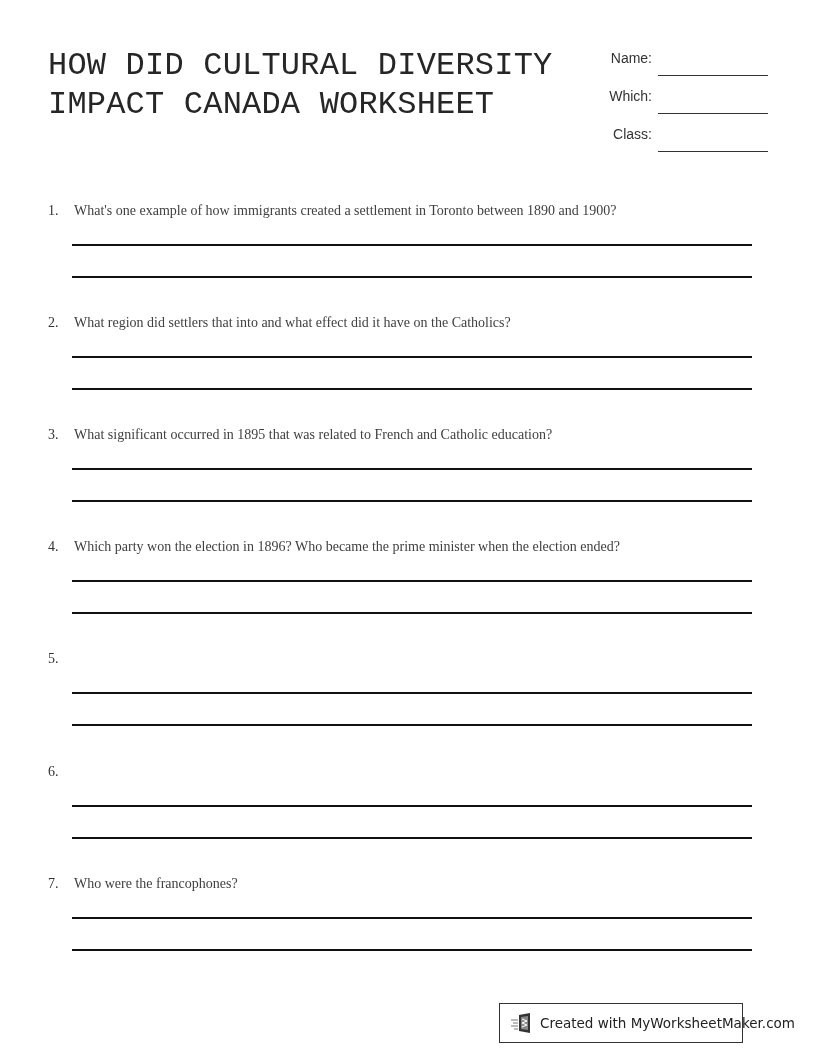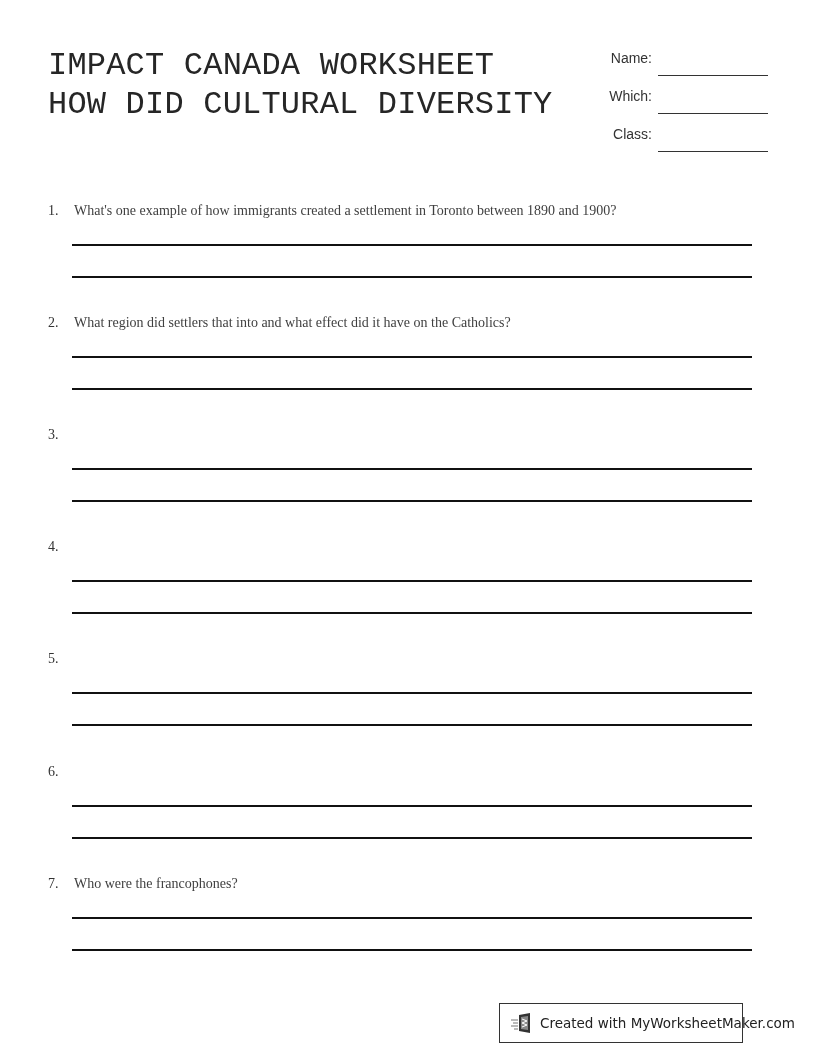--- a/index.html
+++ b/index.html
@@ -113,22 +113,22 @@
       font-family: "DejaVu Sans", sans-serif;
       font-size: 13.5px;
       color: #222222;
       white-space: nowrap;
     }
   </style>
 </head>
 <body>
 
 <h1 class="title">
+  <span>HOW DID CULTURAL DIVERSITY</span>
   <span>IMPACT CANADA WORKSHEET</span>
-  <span>HOW DID CULTURAL DIVERSITY</span>
 </h1>
 
 <div class="meta">
   <div class="meta-row" style="top:0px;">
     <span class="meta-label">Name:</span>
     <div class="meta-line"></div>
   </div>
   <div class="meta-row" style="top:38px;">
     <span class="meta-label">Which:</span>
     <div class="meta-line"></div>
@@ -148,26 +148,28 @@
 
 <div class="question" style="top:315px;">
   <span class="q-num">2.</span>
   <span class="q-text">What region did settlers that into and what effect did it have on the Catholics?</span>
   <div class="answer-line a1"></div>
   <div class="answer-line a2"></div>
 </div>
 
 <div class="question" style="top:427px;">
   <span class="q-num">3.</span>
+  <span class="q-text">What significant occurred in 1895 that was related to French and Catholic education?</span>
   <div class="answer-line a1"></div>
   <div class="answer-line a2"></div>
 </div>
 
 <div class="question" style="top:539px;">
   <span class="q-num">4.</span>
+  <span class="q-text">Which party won the election in 1896? Who became the prime minister when the election ended?</span>
   <div class="answer-line a1"></div>
   <div class="answer-line a2"></div>
 </div>
 
 <div class="question" style="top:651px;">
   <span class="q-num">5.</span>
   <div class="answer-line a1"></div>
   <div class="answer-line a2"></div>
 </div>
 

